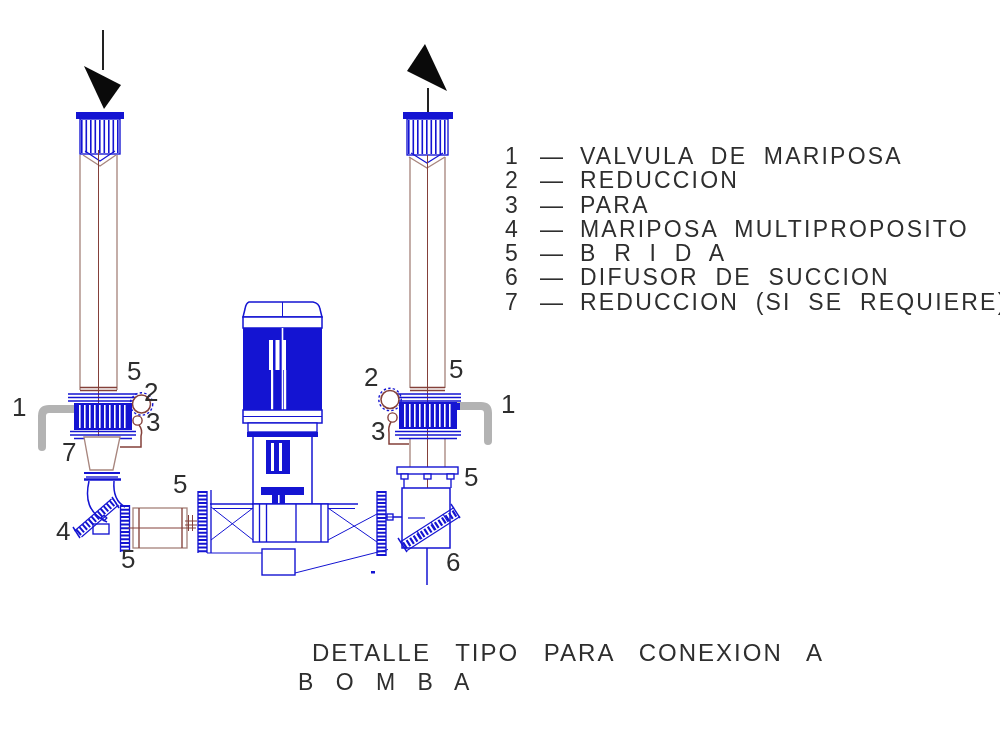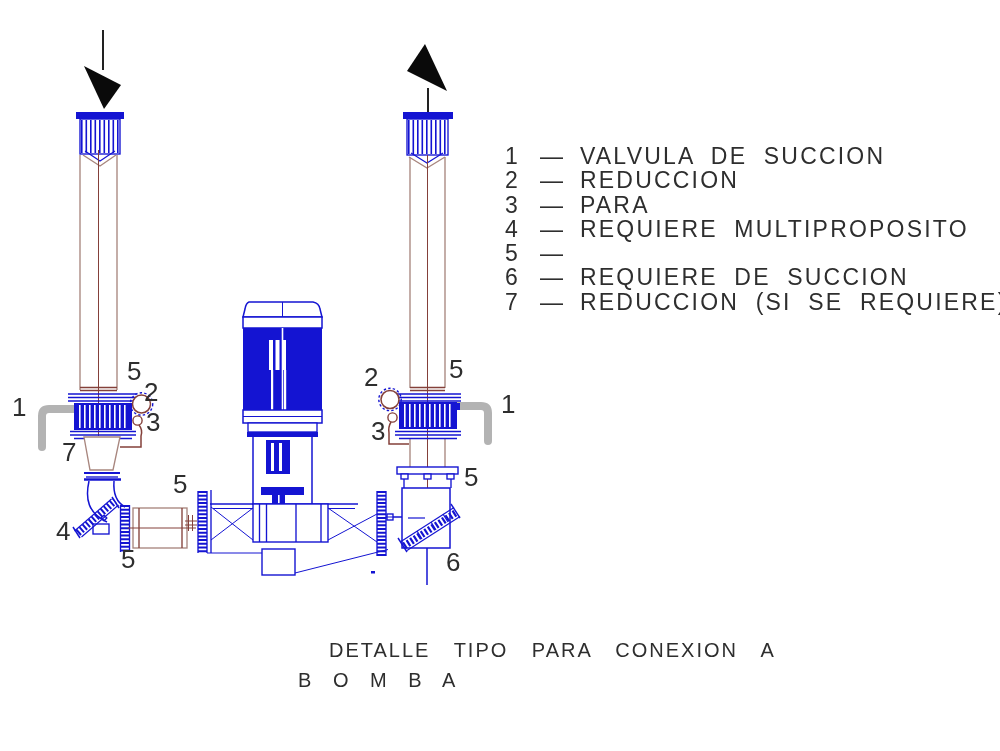--- a/index.html
+++ b/index.html
@@ -16,23 +16,23 @@
   .af{fill:var(--c-arrow);stroke:none;}
   .wf{fill:#fff;}
   .ws{stroke:#fff;fill:none;}
   .callout{position:absolute;font-size:26px;line-height:1;color:var(--c-text);}
   .legend{position:absolute;left:505px;top:143px;}
   .legend-row{display:flex;align-items:flex-start;height:24.3px;font-size:23px;
               letter-spacing:2.2px;word-spacing:8px;white-space:pre;}
   .legend-num{width:33px;flex:none;}
   .legend-dash{width:40px;flex:none;text-align:left;padding-left:2px;}
   .legend-label{flex:none;}
-  .title-line1{position:absolute;left:329px;top:639px;font-size:20px;letter-spacing:2px;
+  .title-line1{position:absolute;left:312px;top:639px;font-size:24px;letter-spacing:2px;
                word-spacing:16px;white-space:pre;}
-  .title-line2{position:absolute;left:298px;top:669px;font-size:20px;letter-spacing:2px;
+  .title-line2{position:absolute;left:298px;top:669px;font-size:23px;letter-spacing:2px;
                word-spacing:12px;white-space:pre;}
 </style>
 </head>
 <body>
 
 <div class="stage">
 
   <svg width="1000" height="751" viewBox="0 0 1000 751" stroke-width="1.35">
 
     <g>
@@ -256,45 +256,46 @@
   <div class="callout" style="left:449px;top:356px">5</div>
   <div class="callout" style="left:371px;top:418px">3</div>
   <div class="callout" style="left:501px;top:391px">1</div>
   <div class="callout" style="left:464px;top:464px">5</div>
   <div class="callout" style="left:446px;top:549px">6</div>
 
   <div class="legend">
     <div class="legend-row">
       <span class="legend-num">1</span>
       <span class="legend-dash">—</span>
-      <span class="legend-label">VALVULA DE SUCCION</span>
+      <span class="legend-label">VALVULA DE MARIPOSA</span>
     </div>
     <div class="legend-row">
       <span class="legend-num">2</span>
       <span class="legend-dash">—</span>
       <span class="legend-label">REDUCCION</span>
     </div>
     <div class="legend-row">
       <span class="legend-num">3</span>
       <span class="legend-dash">—</span>
       <span class="legend-label">PARA</span>
     </div>
     <div class="legend-row">
       <span class="legend-num">4</span>
       <span class="legend-dash">—</span>
-      <span class="legend-label">REQUIERE MULTIPROPOSITO</span>
+      <span class="legend-label">MARIPOSA MULTIPROPOSITO</span>
     </div>
     <div class="legend-row">
       <span class="legend-num">5</span>
       <span class="legend-dash">—</span>
+      <span class="legend-label">B R I D A</span>
     </div>
     <div class="legend-row">
       <span class="legend-num">6</span>
       <span class="legend-dash">—</span>
-      <span class="legend-label">REQUIERE DE SUCCION</span>
+      <span class="legend-label">DIFUSOR DE SUCCION</span>
     </div>
     <div class="legend-row">
       <span class="legend-num">7</span>
       <span class="legend-dash">—</span>
       <span class="legend-label">REDUCCION (SI SE REQUIERE)</span>
     </div>
   </div>
 
   <div class="title-line1">DETALLE TIPO PARA CONEXION A</div>
   <div class="title-line2">B O M B A</div>

